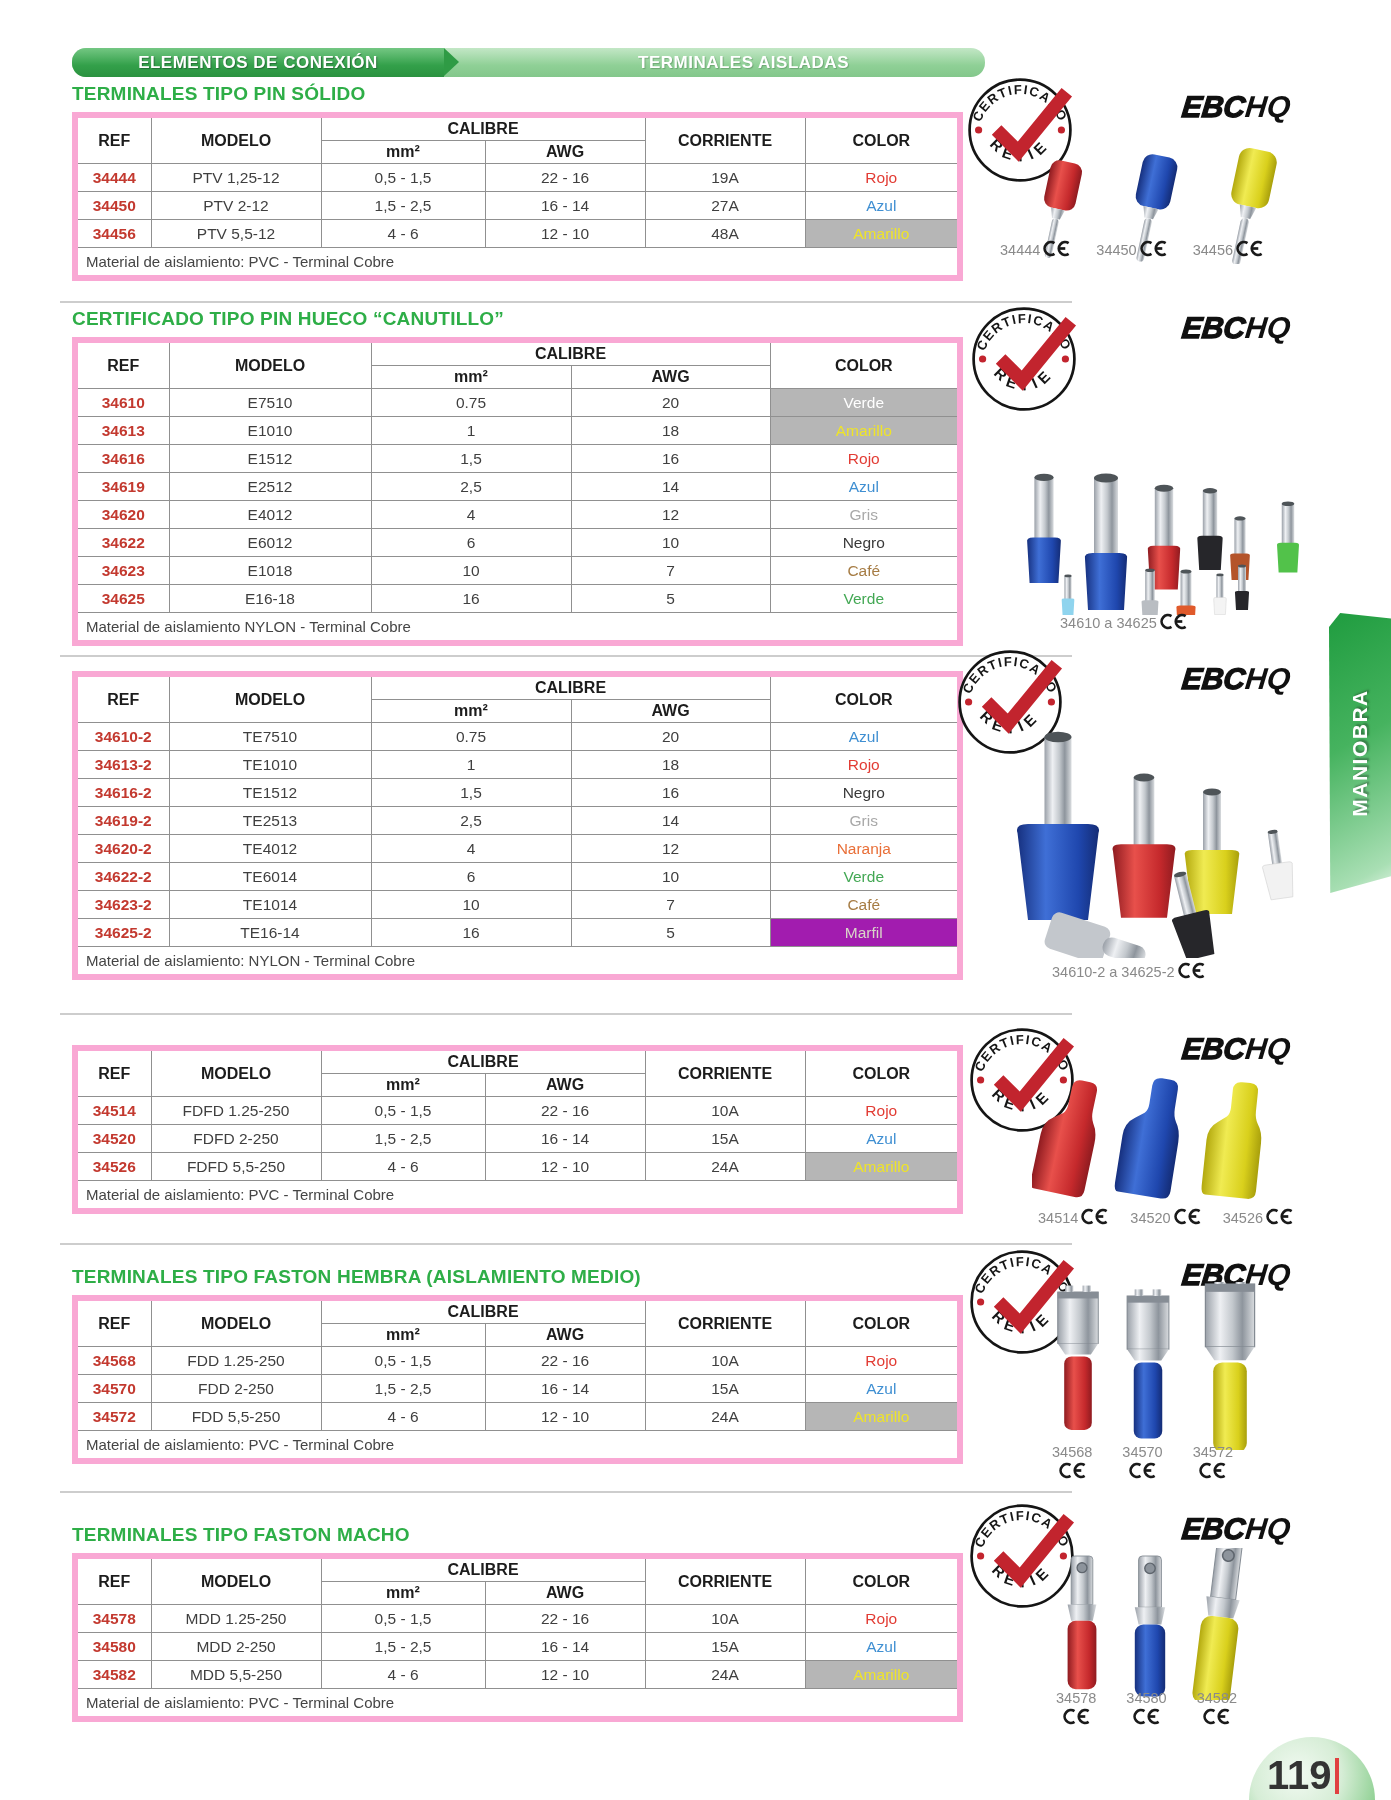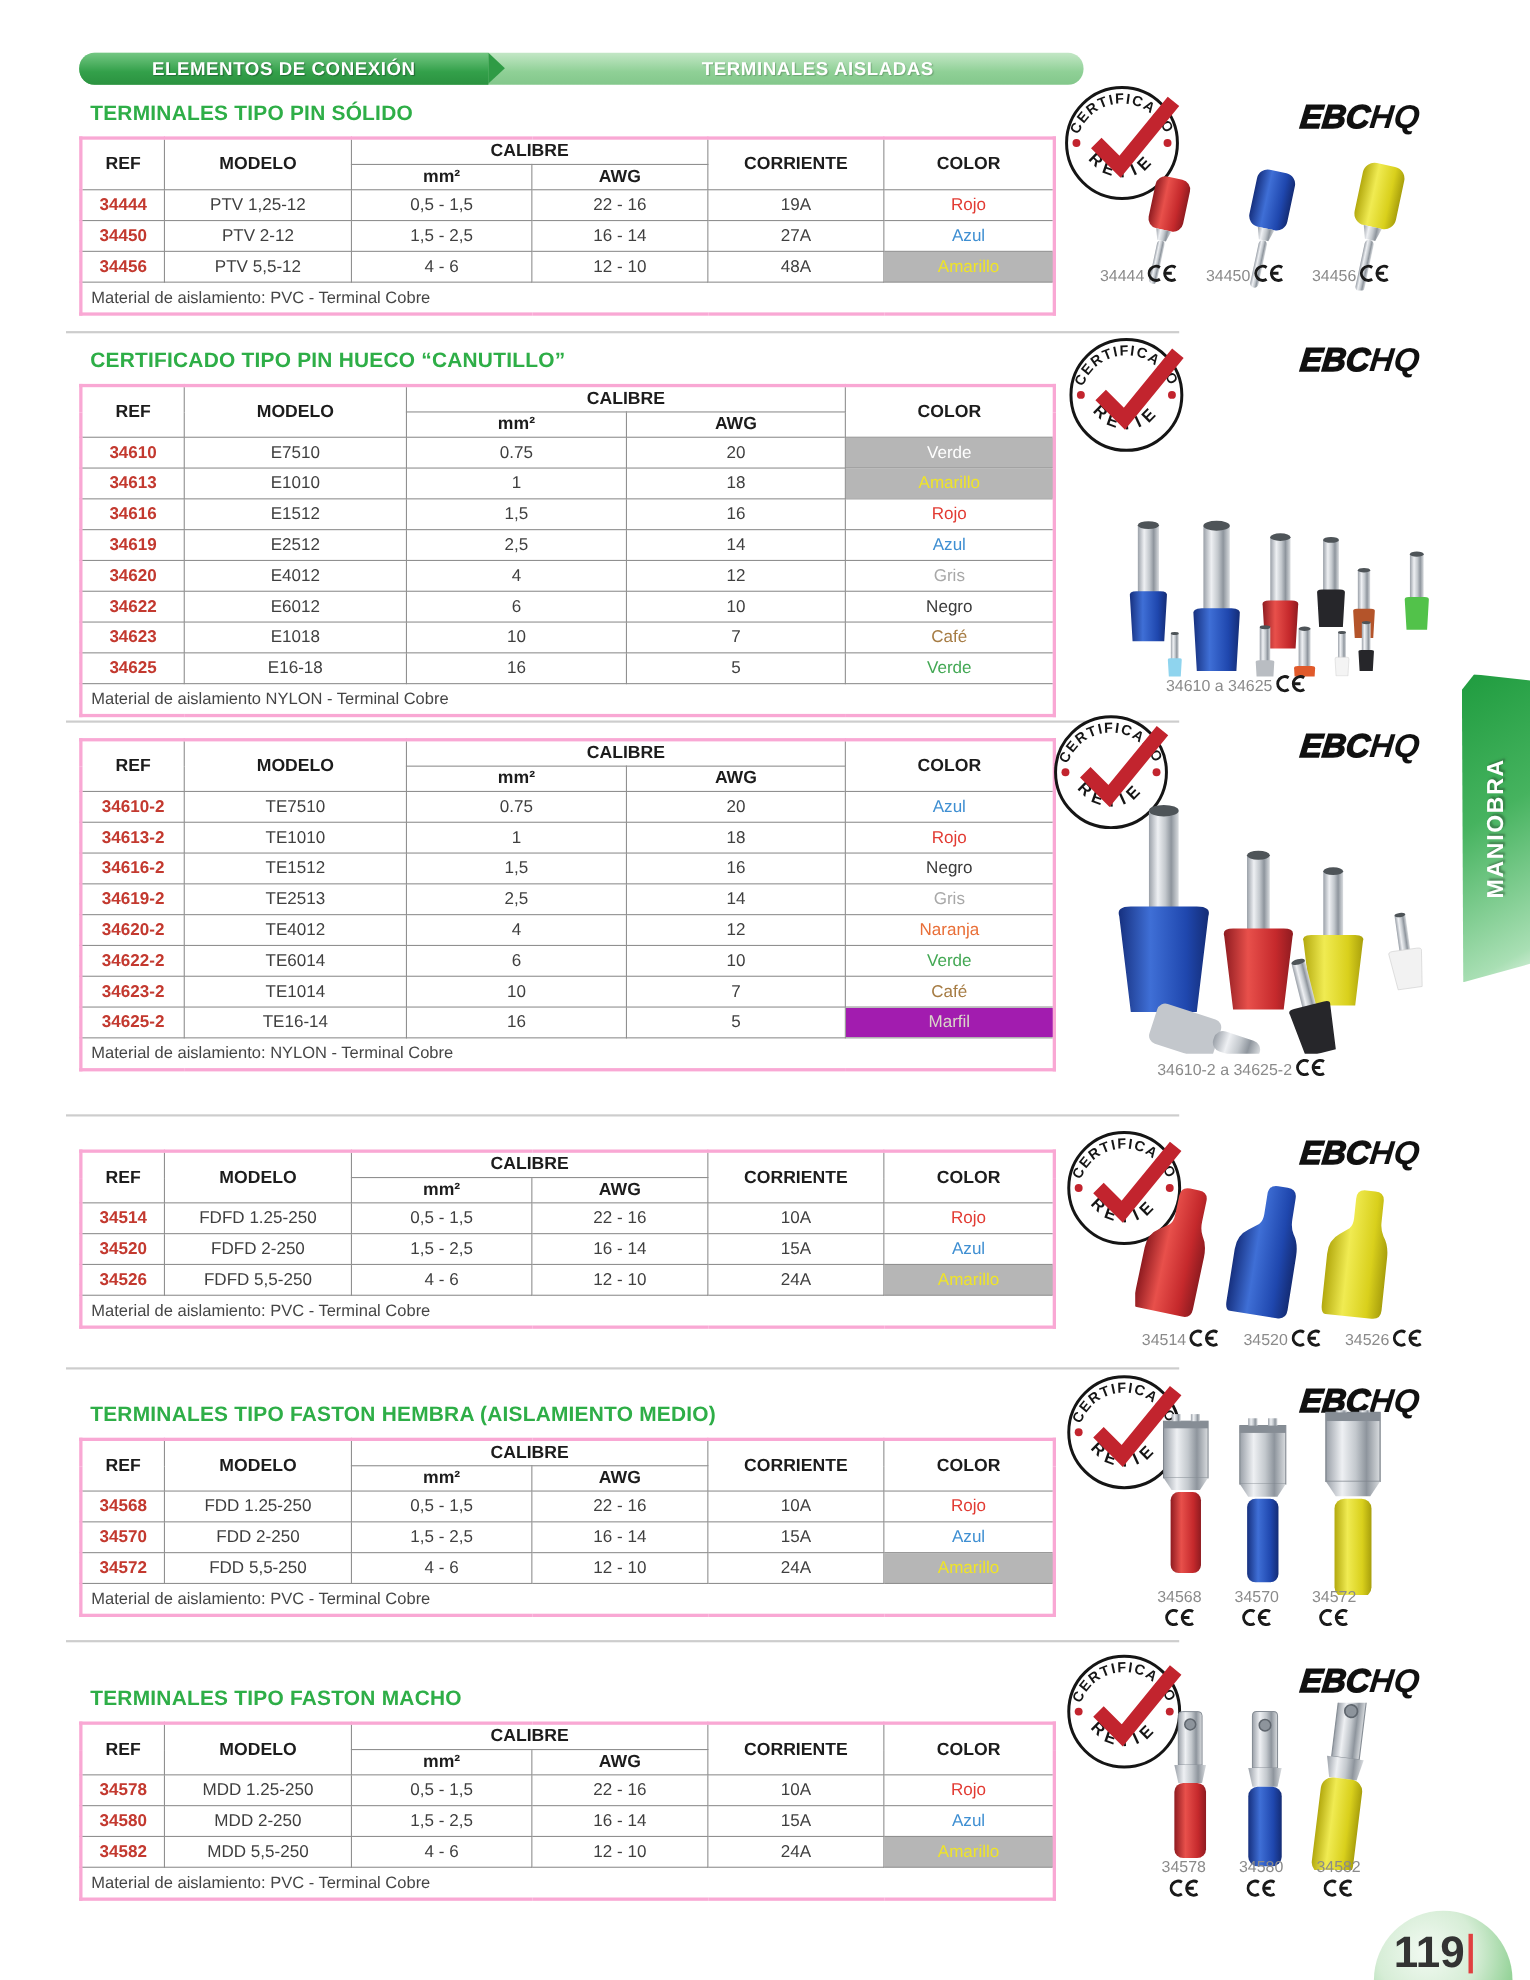--- a/index.html
+++ b/index.html
@@ -18,23 +18,23 @@
   .banner-left:after{content:"";position:absolute;right:-15px;top:0;width:0;height:0;
     border-top:14.5px solid transparent;border-bottom:14.5px solid transparent;border-left:15px solid #2f9b45;}
   .banner-left-label{position:absolute;left:0;right:0;top:0;height:40px;line-height:29px;text-align:center;
     color:#ffffff;font-weight:bold;font-size:17px;letter-spacing:.5px;text-shadow:1px 1px 1px rgba(30,90,45,.7);}
 
   
   .divider{position:absolute;left:60px;width:1012px;height:2px;background:#cdcdcd;}
 
   
   .sec{position:absolute;left:72px;width:885px;}
-  .sec-title{margin:10px;font-size:19px;line-height:20px;font-weight:bold;color:#2eae47;letter-spacing:.2px;}
+  .sec-title{margin:0;font-size:19px;line-height:20px;font-weight:bold;color:#2eae47;letter-spacing:.2px;}
   table.spec{border-collapse:collapse;table-layout:fixed;width:885px;margin-top:8px;
-    border:3px solid #f9a8d4;background:#fff;}
+    border:6px solid #f9a8d4;background:#fff;}
   table.spec th,table.spec td{border:1px solid #909090;text-align:center;vertical-align:middle;
     padding:0 4px;overflow:hidden;white-space:nowrap;}
   table.spec th{font-size:16px;font-weight:bold;color:#1c1c1c;height:22px;}
   table.spec td{font-size:15.5px;color:#3f3f3f;height:27px;}
   table.spec td.ref{font-weight:bold;color:#c3392f;}
   table.spec td.foot{text-align:left;padding-left:8px;font-size:15px;color:#454545;}
 
   
   .panel{position:absolute;left:960px;width:430px;}
   .stamp{position:absolute;width:108px;height:108px;}

